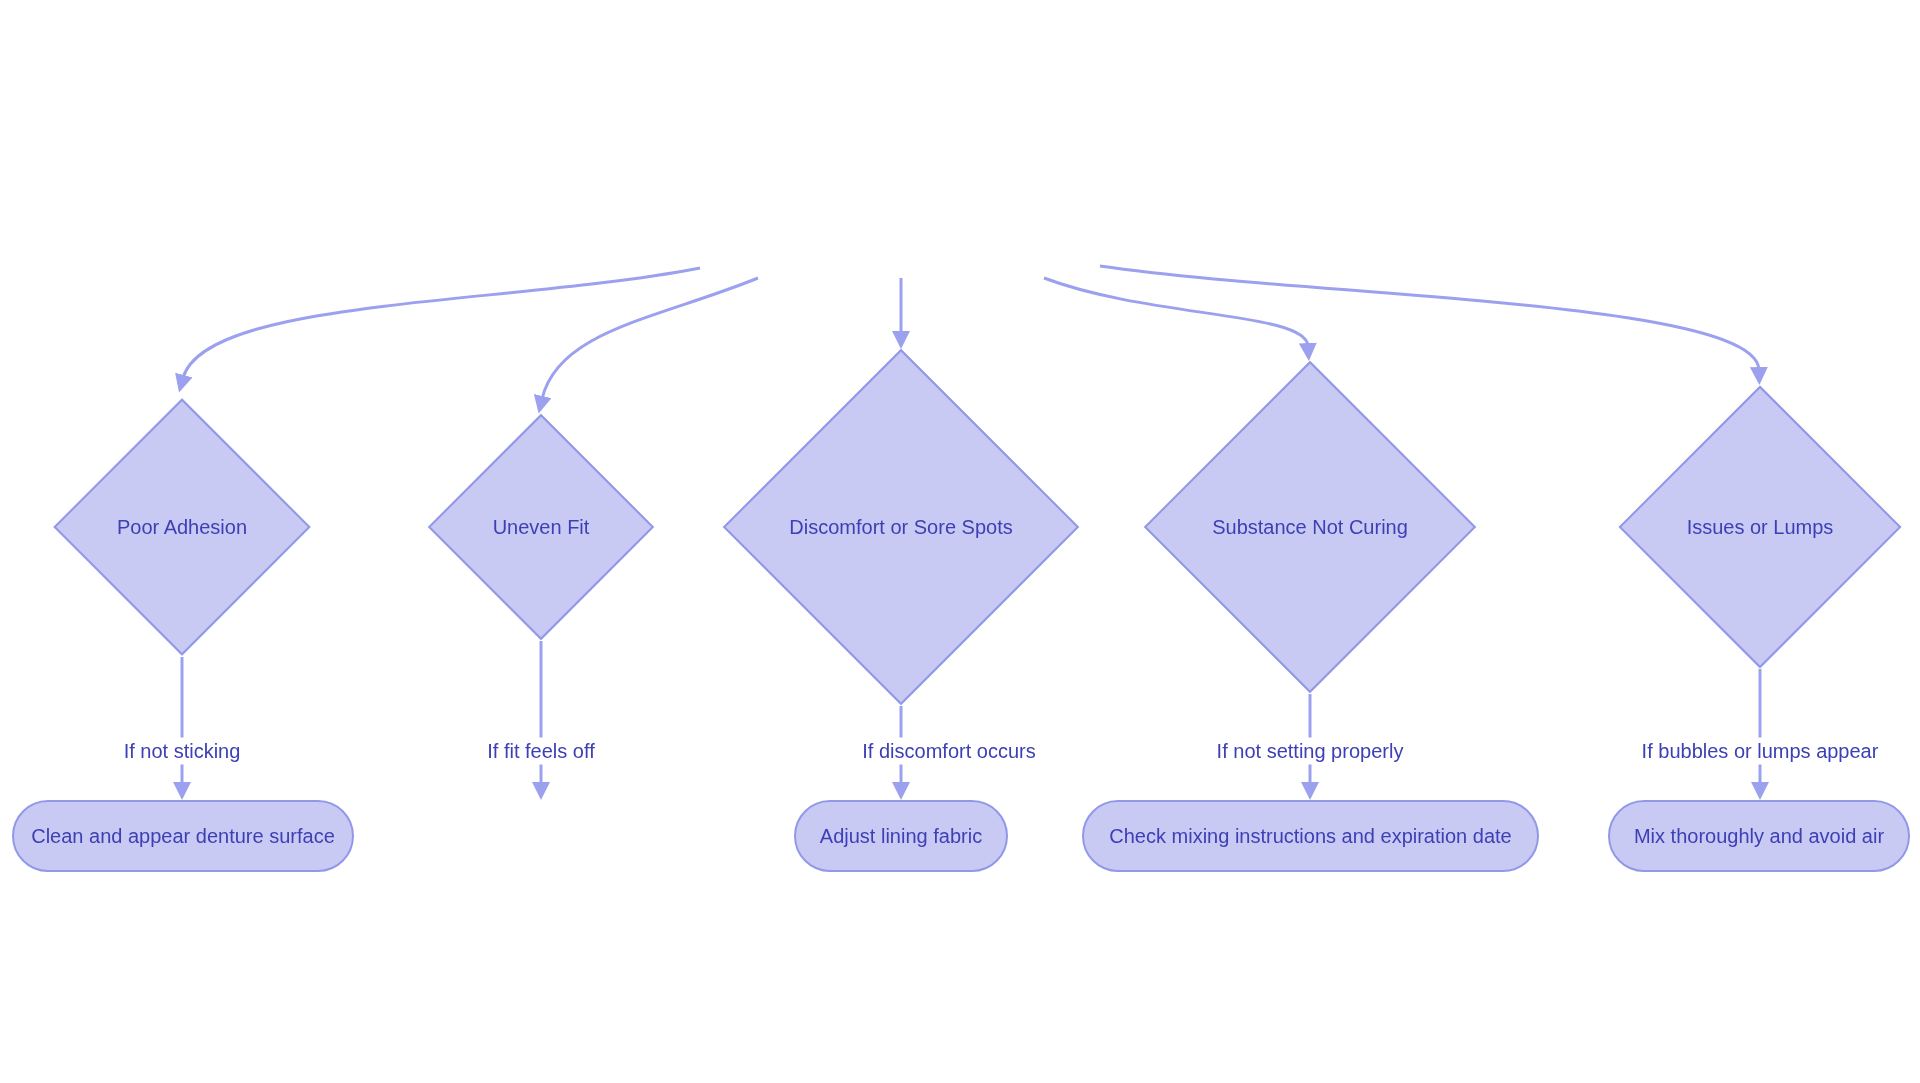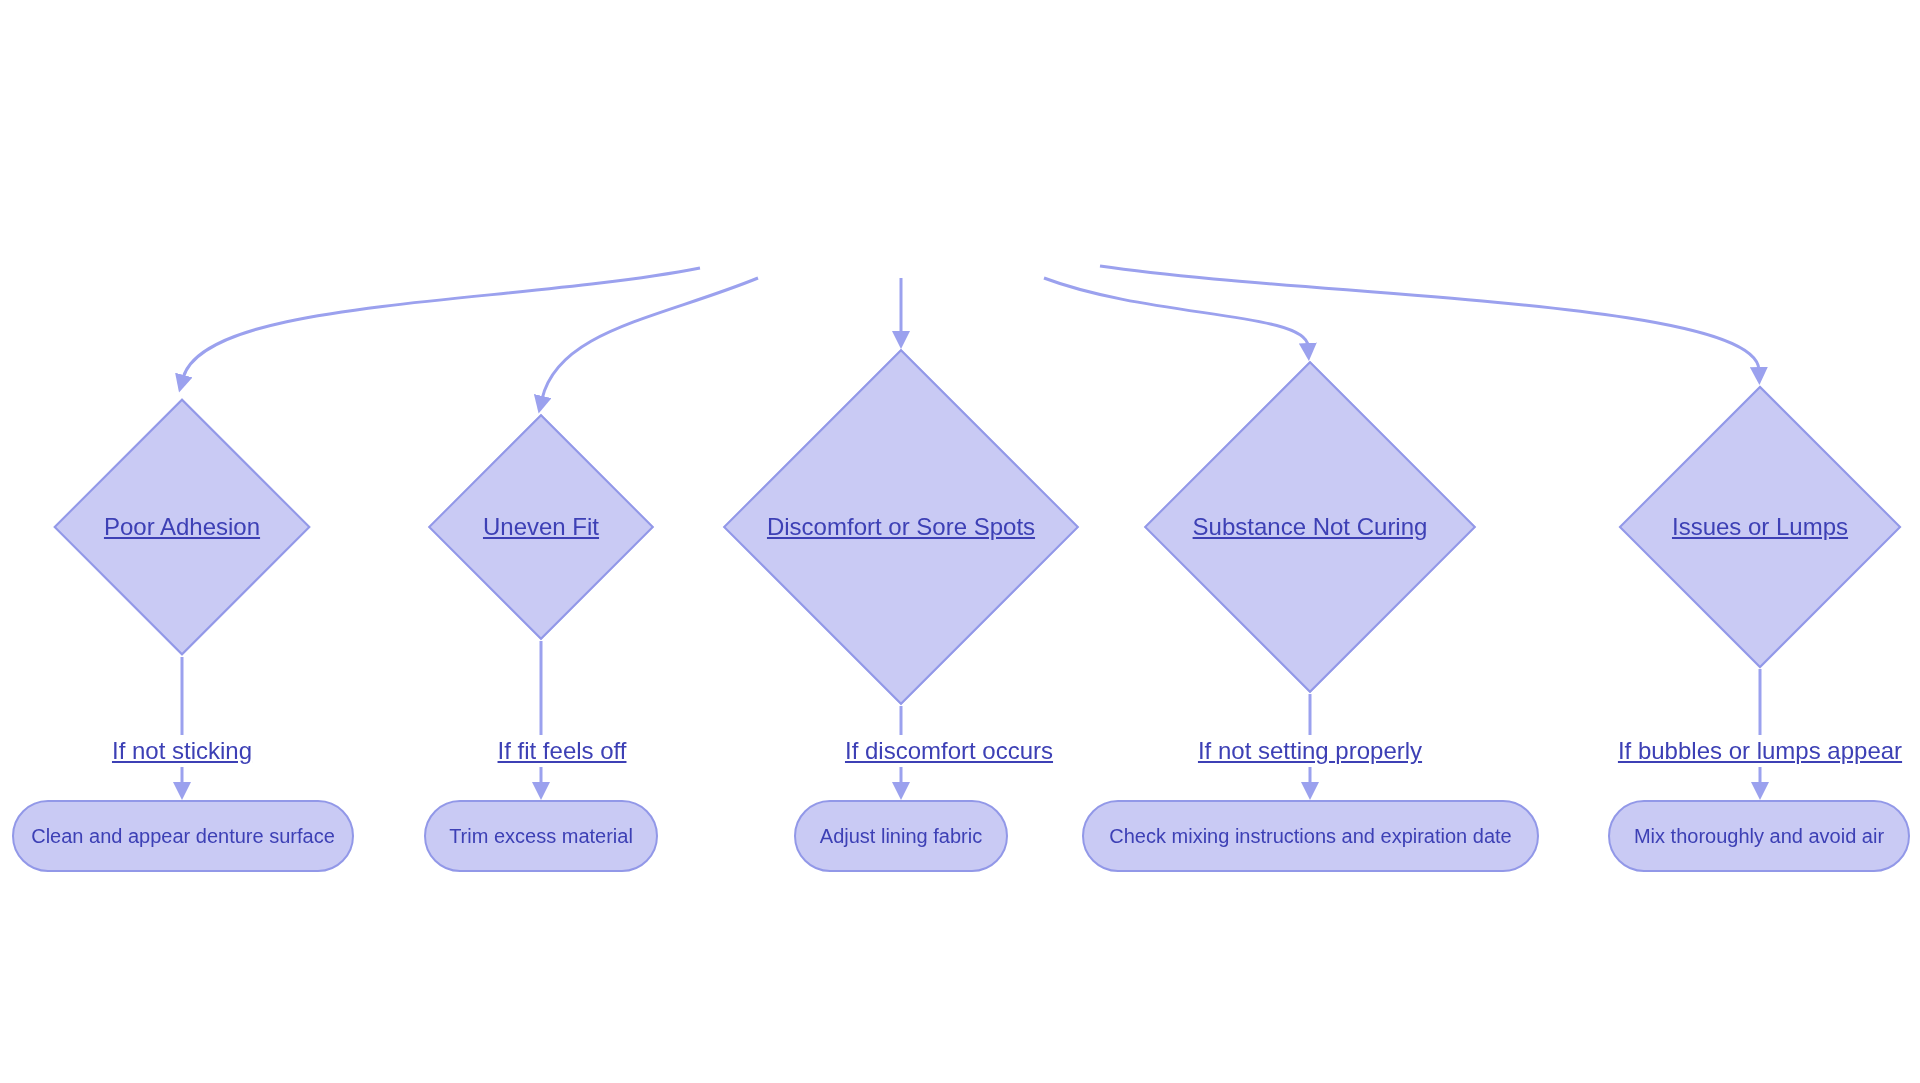--- a/index.html
+++ b/index.html
@@ -44,23 +44,22 @@
     position: absolute;
     box-sizing: border-box;
     background: var(--node-fill, #c9caf4);
     border: 2px solid var(--node-border, #9298e8);
     transform: translate(-50%, -50%) rotate(45deg);
   }
   .diamond-label, .edge-label {
     position: absolute;
     transform: translate(-50%, -50%);
     color: var(--text, #3d40b5);
-    font-size: 24px;
+    font-size: 20px;
     white-space: nowrap;
-    text-decoration: underline;
   }
   .edge-label {
     background: var(--background, #ffffff);
     padding: 2px 6px;
   }
 </style>
 </head>
 <body>
 
 <div class="canvas">
@@ -94,30 +93,27 @@
   <div class="diamond" style="left:901px; top:527px; width:252px; height:252px;"></div>
   <div class="diamond-label" style="left:901px; top:527px;">Discomfort or Sore Spots</div>
 
   <div class="diamond" style="left:1310px; top:527px; width:235px; height:235px;"></div>
   <div class="diamond-label" style="left:1310px; top:527px;">Substance Not Curing</div>
 
   <div class="diamond" style="left:1760px; top:527px; width:200px; height:200px;"></div>
   <div class="diamond-label" style="left:1760px; top:527px;">Issues or Lumps</div>
 
   <div class="edge-label" style="left:182px; top:751px;">If not sticking</div>
-  <div class="edge-label" style="left:562px; top:751px;text-align:center;">If fit feels off</div>
+  <div class="edge-label" style="left:541px; top:751px;text-align:center;">If fit feels off</div>
   <div class="edge-label" style="left:901px; top:751px;margin-left:48px;">If discomfort occurs</div>
   <div class="edge-label" style="left:1310px; top:751px;">If not setting properly</div>
   <div class="edge-label" style="left:1760px; top:751px;">If bubbles or lumps appear</div>
 
   <div class="node pill" style="left:12px; top:800px; width:342px; height:72px;">
     <span>Clean and appear denture surface</span>
-  </div>
-  <div class="node pill" style="left:424px; top:800px; width:234px; height:72px;">
-    <span>Trim excess material</span>
   </div>
   <div class="node pill" style="left:794px; top:800px; width:214px; height:72px;">
     <span>Adjust lining fabric</span>
   </div>
   <div class="node pill" style="left:1082px; top:800px; width:457px; height:72px;">
     <span>Check mixing instructions and expiration date</span>
   </div>
   <div class="node pill" style="left:1608px; top:800px; width:302px; height:72px;">
     <span>Mix thoroughly and avoid air</span>
   </div>

